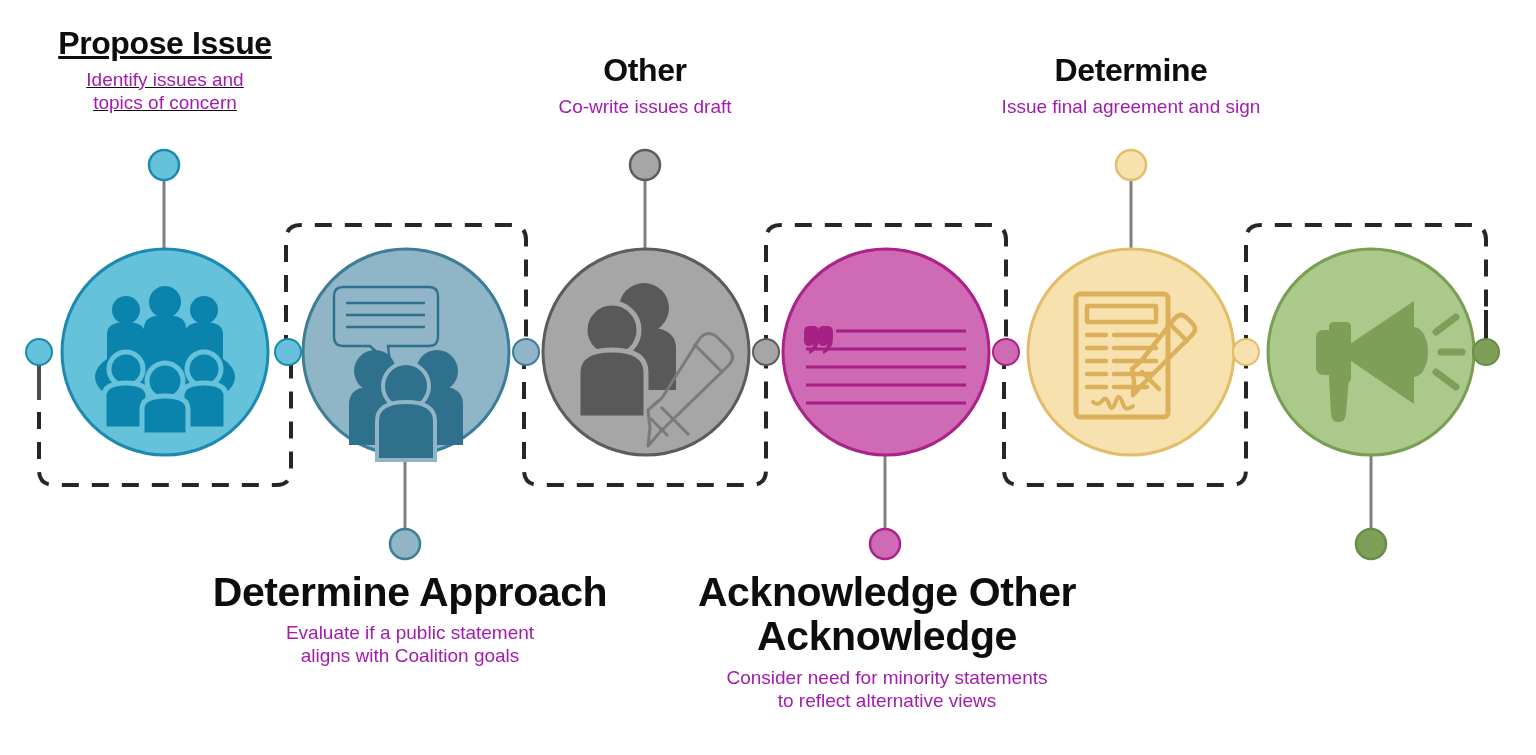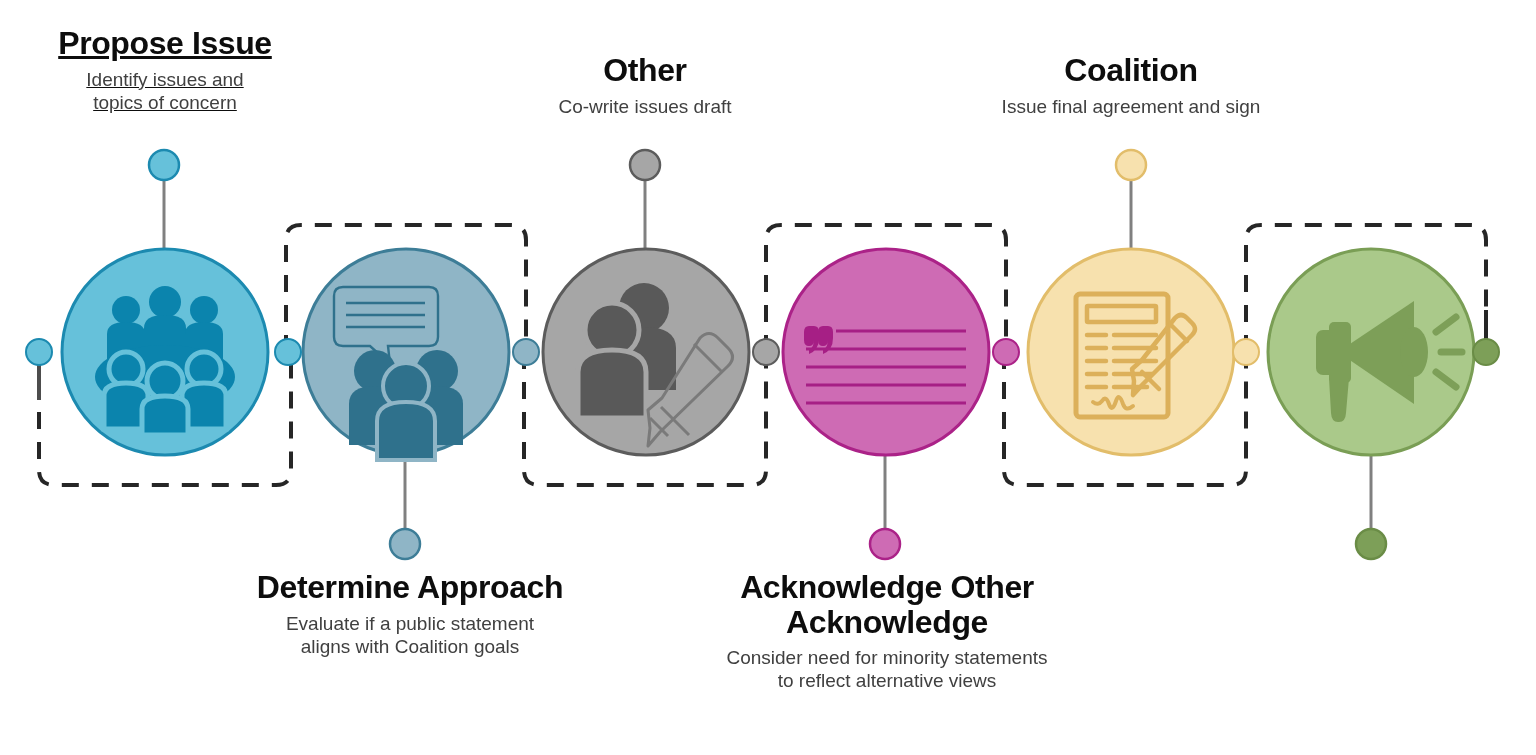--- a/index.html
+++ b/index.html
@@ -30,27 +30,27 @@
   .label-title {
     font-weight: bold;
     letter-spacing: -0.4px;
     line-height: 1.08;
     white-space: pre-line;
   }
   .label-desc {
     font-weight: 400;
     line-height: 1.22;
     white-space: pre-line;
-    color: #404040;
+    color: #a21caf;
   }
   
   .top .label-title { font-size: 32px; margin-bottom: 7px; }
   .top .label-desc  { font-size: 19px; }
   
-  .bottom .label-title { font-size: 32px; margin-bottom: 7px; }
+  .bottom .label-title { font-size: 41px; margin-bottom: 7px; }
   .bottom .label-desc  { font-size: 19px; }
 </style>
 </head>
 <body>
 
 <div id="infographic">
 
   <svg id="svg-layer" viewBox="0 0 1536 755">
     <defs></defs>
 
@@ -237,21 +237,21 @@
     <div class="label-desc">Identify issues and
 topics of concern</div>
   </div>
 
   <div class="label-block top" style="left:490px; top:53px; width:310px;">
     <div class="label-title">Other</div>
     <div class="label-desc">Co-write issues draft</div>
   </div>
 
   <div class="label-block top" style="left:941px; top:53px; width:380px;">
-    <div class="label-title">Coalition</div>
+    <div class="label-title">Determine</div>
     <div class="label-desc">Issue final agreement and sign</div>
   </div>
 
   <div class="label-block bottom" style="left:205px; top:570px; width:410px;">
     <div class="label-title">Determine Approach</div>
     <div class="label-desc">Evaluate if a public statement
 aligns with Coalition goals</div>
   </div>
 
   <div class="label-block bottom" style="left:680px; top:570px; width:414px;">

